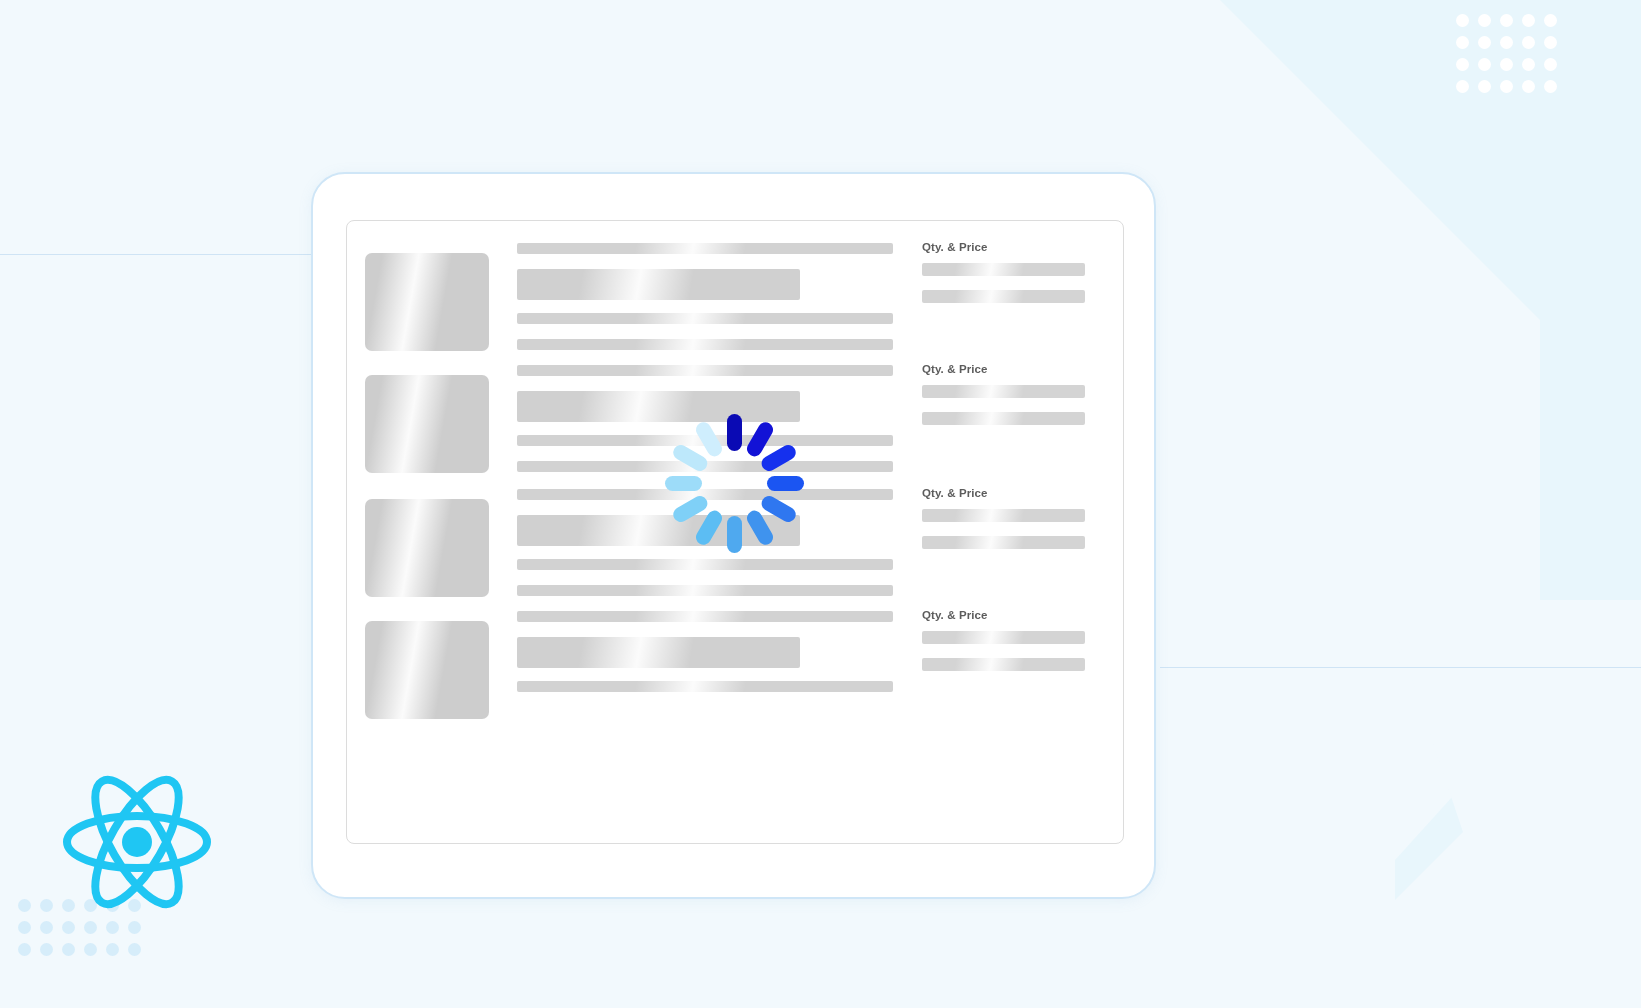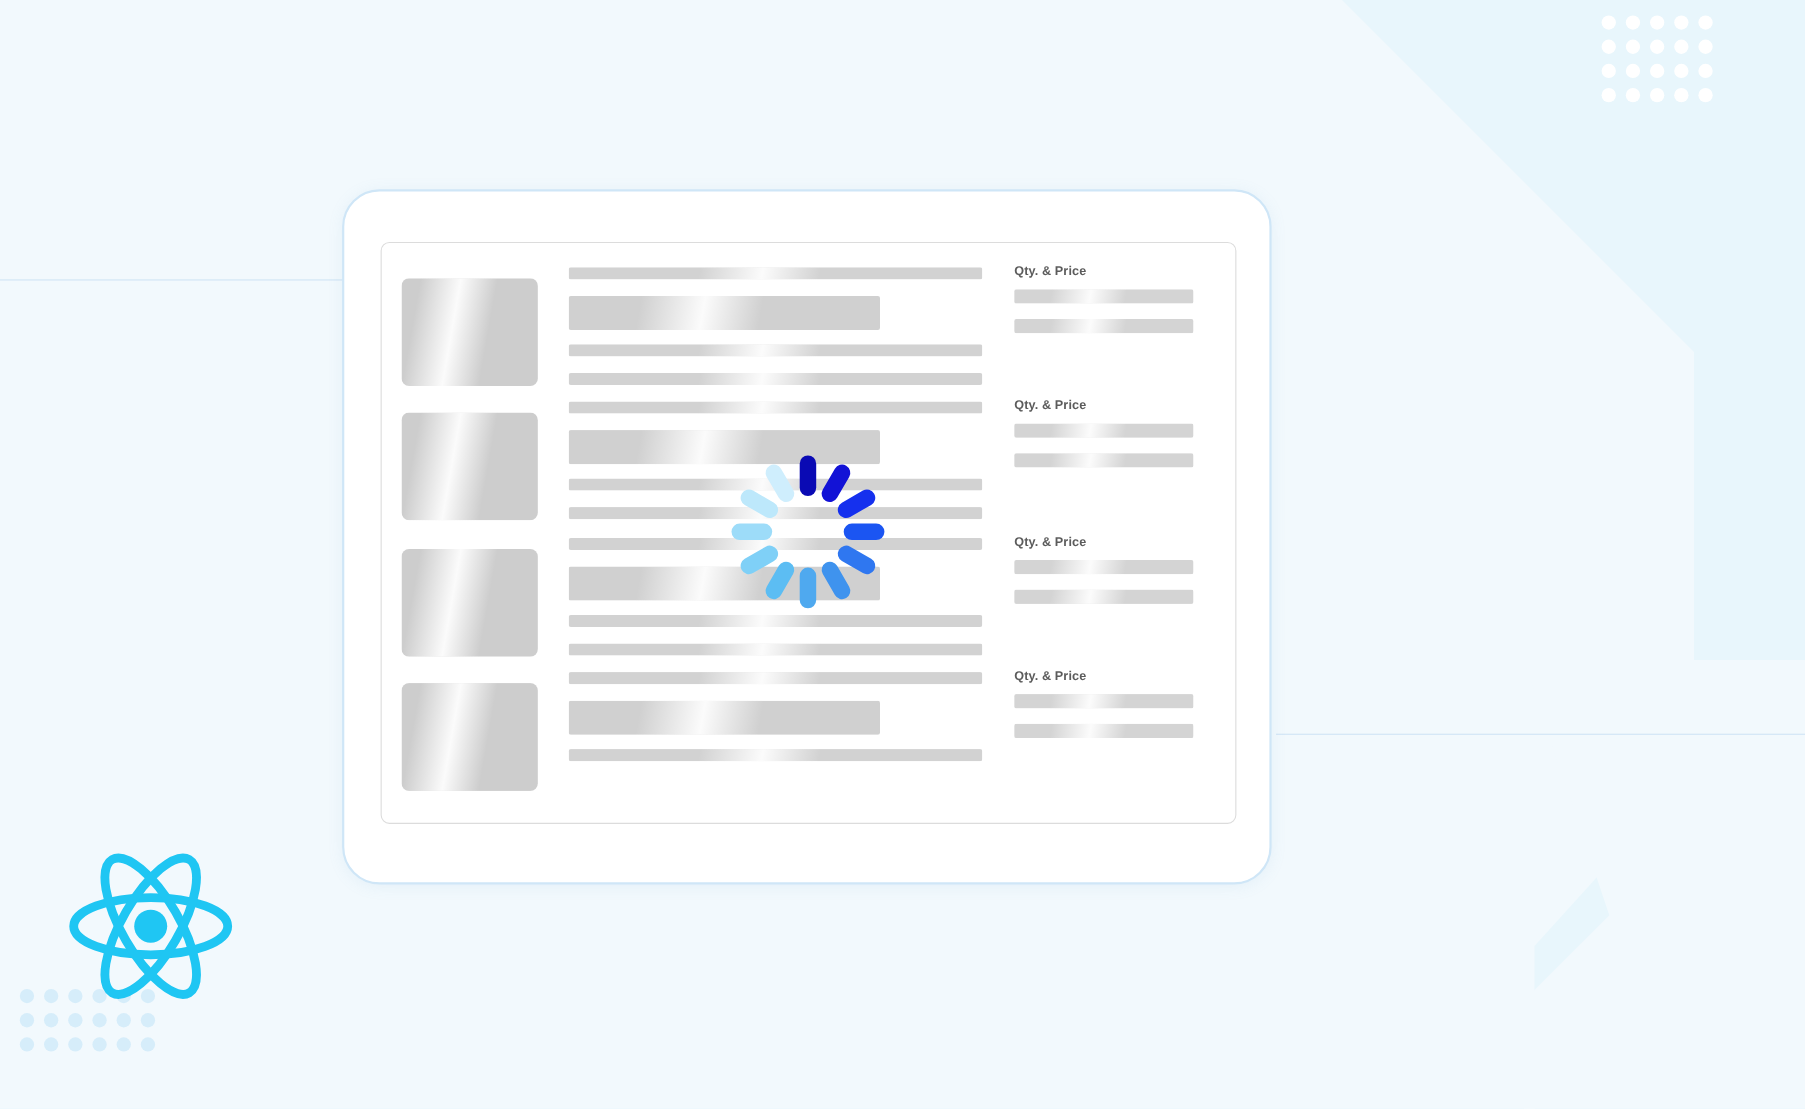--- a/index.html
+++ b/index.html
@@ -75,21 +75,21 @@
     width: 150px;
     height: 135px;
   }
 
   
   #tablet {
     position: absolute;
     left: 311px;
     top: 172px;
     width: 845px;
-    height: 632px;
+    height: 727px;
     background: #ffffff;
     border: 2px solid #cfe6f7;
     border-radius: 34px;
     box-shadow: 0 2px 14px rgba(120,170,210,0.10);
     box-sizing: border-box;
   }
   #tablet-screen {
     position: absolute;
     left: 33px;
     top: 46px;

